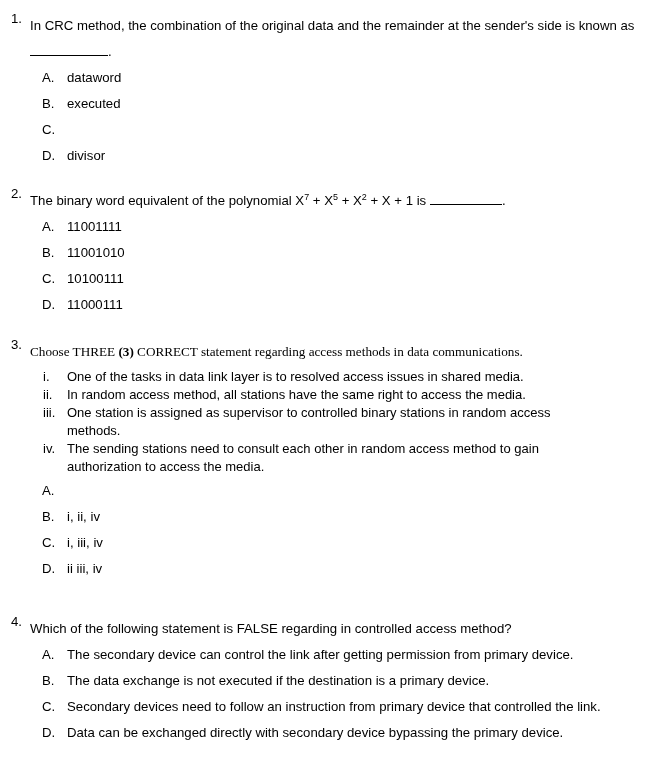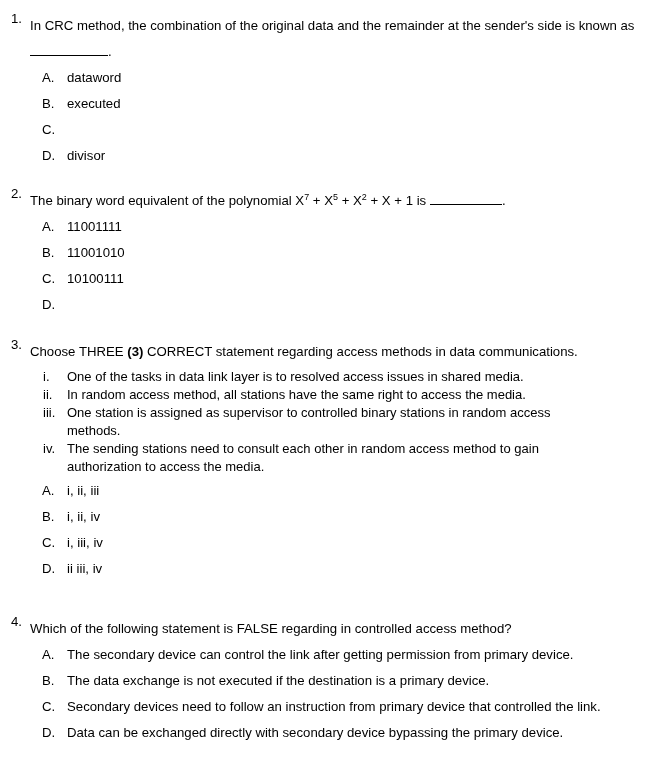--- a/index.html
+++ b/index.html
@@ -43,20 +43,21 @@
     margin-left: 8px;
     width: 612px;
     font-size: 13.2px;
     line-height: 26px;
     margin-top: 7px;
   }
   .q-stem.justify {
     text-align: justify;
     text-align-last: left;
     width: 592px;
+    font-family: Liberation Serif, serif;
   }
   .q-stem b { font-weight: bold; }
   .blank {
     display: inline-block;
     border-bottom: 1.4px solid #000;
     vertical-align: baseline;
   }
   .blank.w1 { width: 78px; }
   .blank.w2 { width: 72px; }
 
@@ -154,20 +155,21 @@
       <div class="opt">
         <div class="opt-letter">B.</div>
         <div class="opt-text">11001010</div>
       </div>
       <div class="opt">
         <div class="opt-letter">C.</div>
         <div class="opt-text">10100111</div>
       </div>
       <div class="opt">
         <div class="opt-letter">D.</div>
+        <div class="opt-text">11000111</div>
       </div>
     </div>
   </div>
 
   <div class="question" style="top:332px;">
     <div class="q-row">
       <div class="q-num">3.</div>
       <div class="q-stem justify"><span>Choose THREE </span><b>(3)</b><span> CORRECT statement regarding access methods in data communications.</span></div>
     </div>
 
@@ -186,21 +188,20 @@
       </div>
       <div class="roman">
         <div class="roman-num">iv.</div>
         <div class="roman-text">The sending stations need to consult each other in random access method to gain authorization to access the media.</div>
       </div>
     </div>
 
     <div class="options" style="margin-top:2px;">
       <div class="opt">
         <div class="opt-letter">A.</div>
-        <div class="opt-text">i, ii, iii</div>
       </div>
       <div class="opt">
         <div class="opt-letter">B.</div>
         <div class="opt-text">i, ii, iv</div>
       </div>
       <div class="opt">
         <div class="opt-letter">C.</div>
         <div class="opt-text">i, iii, iv</div>
       </div>
       <div class="opt">

